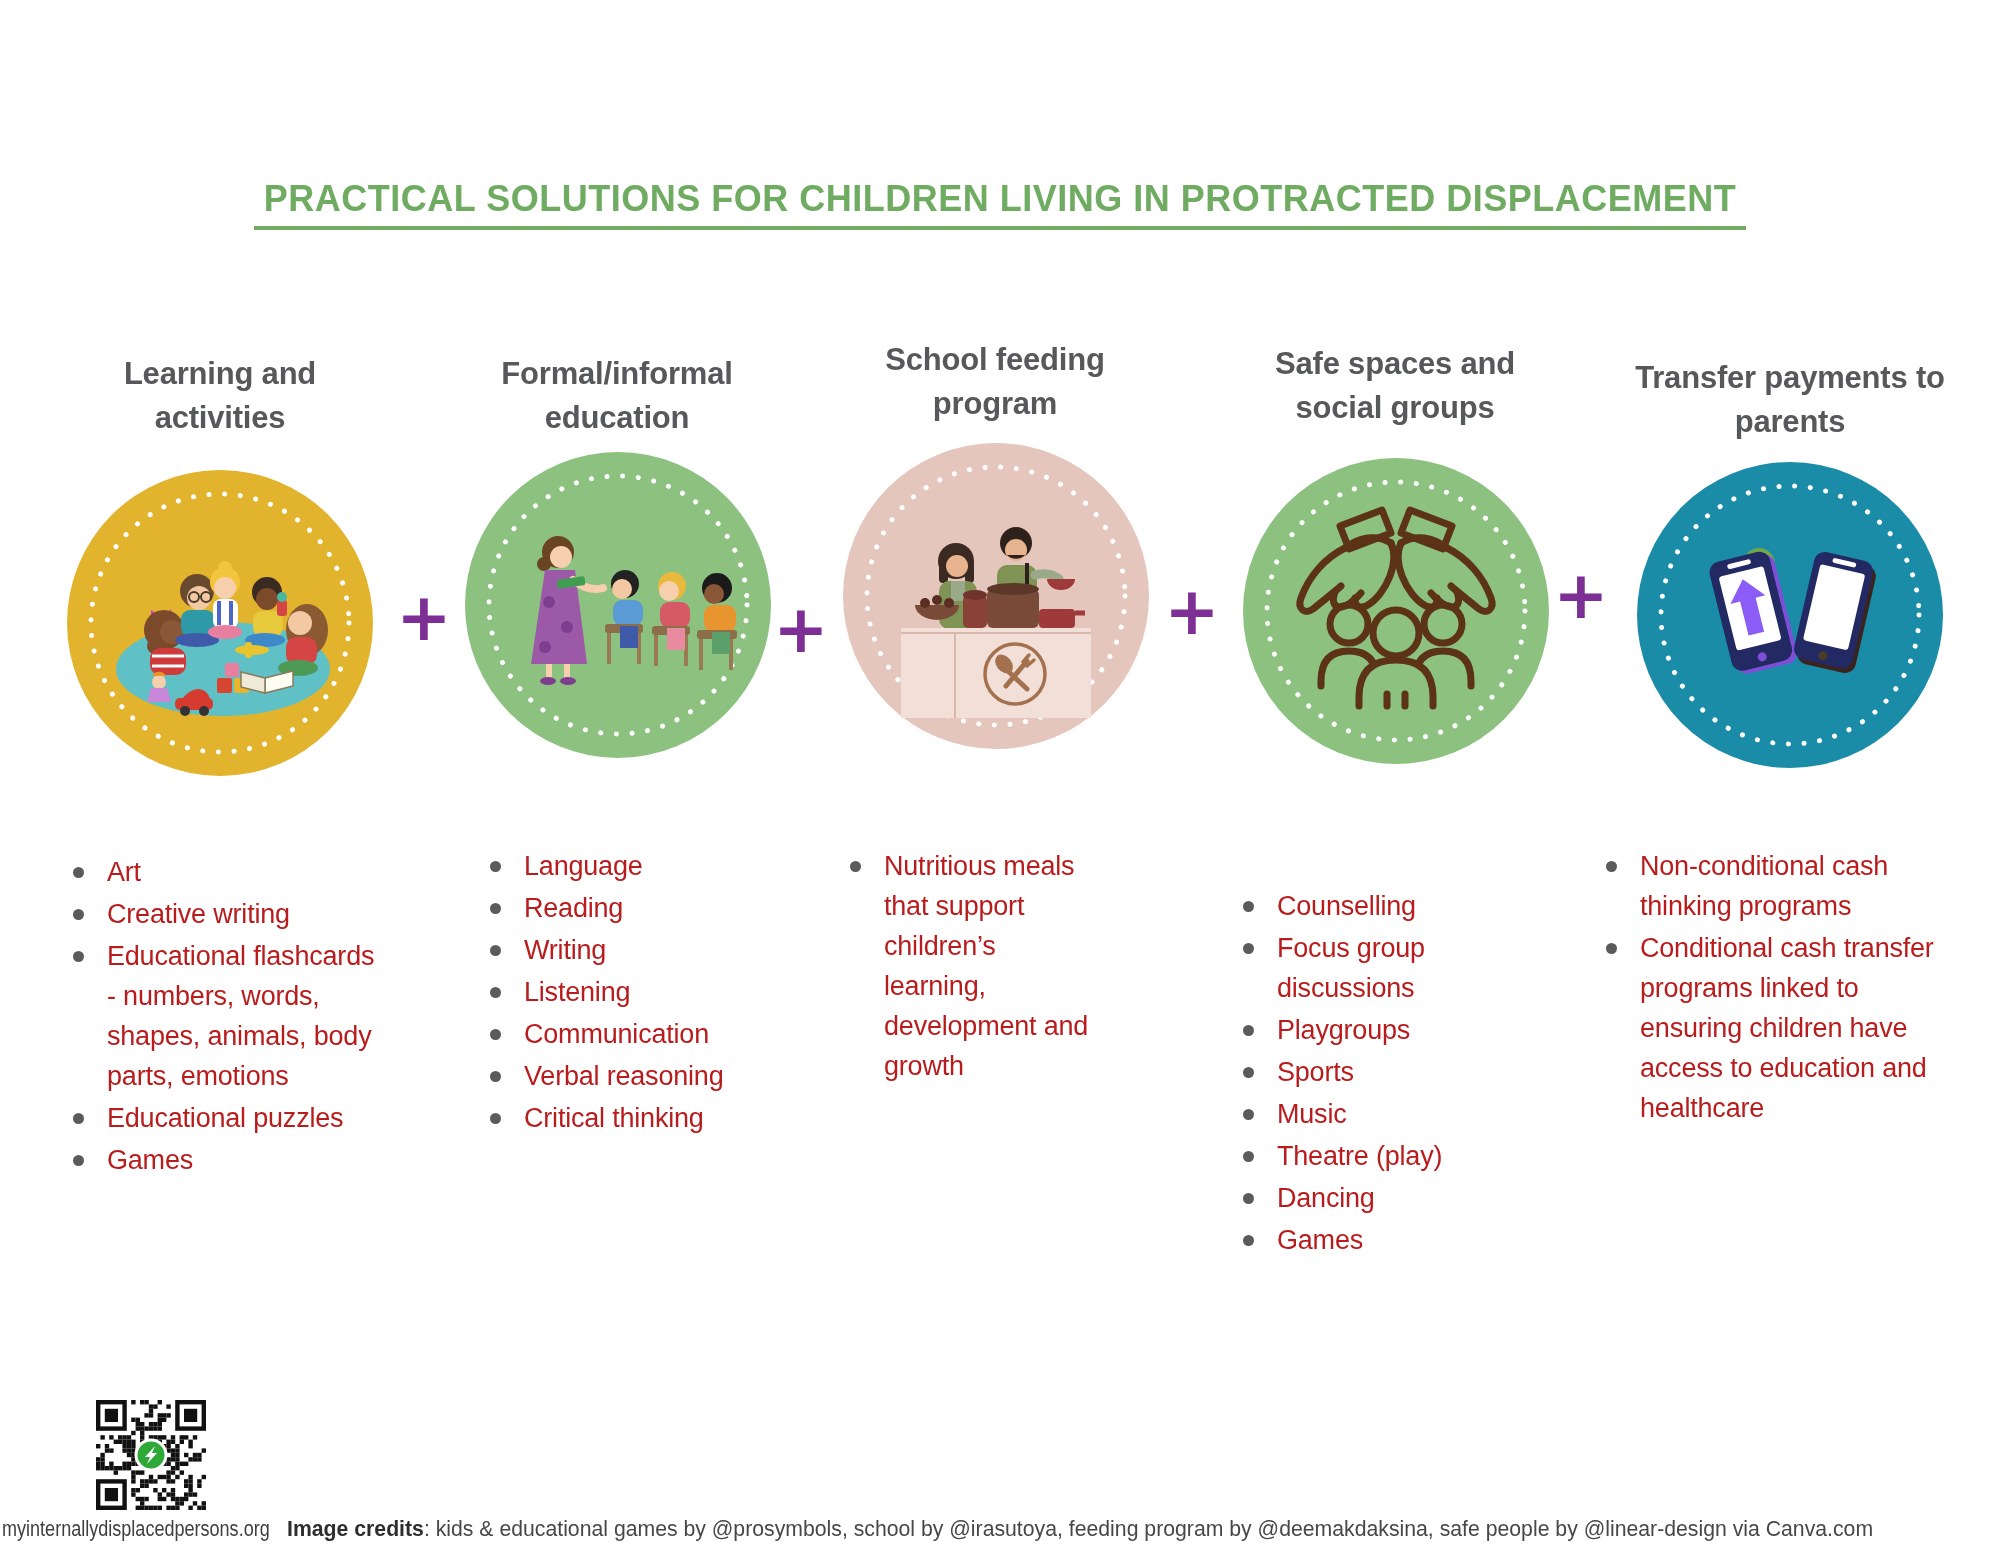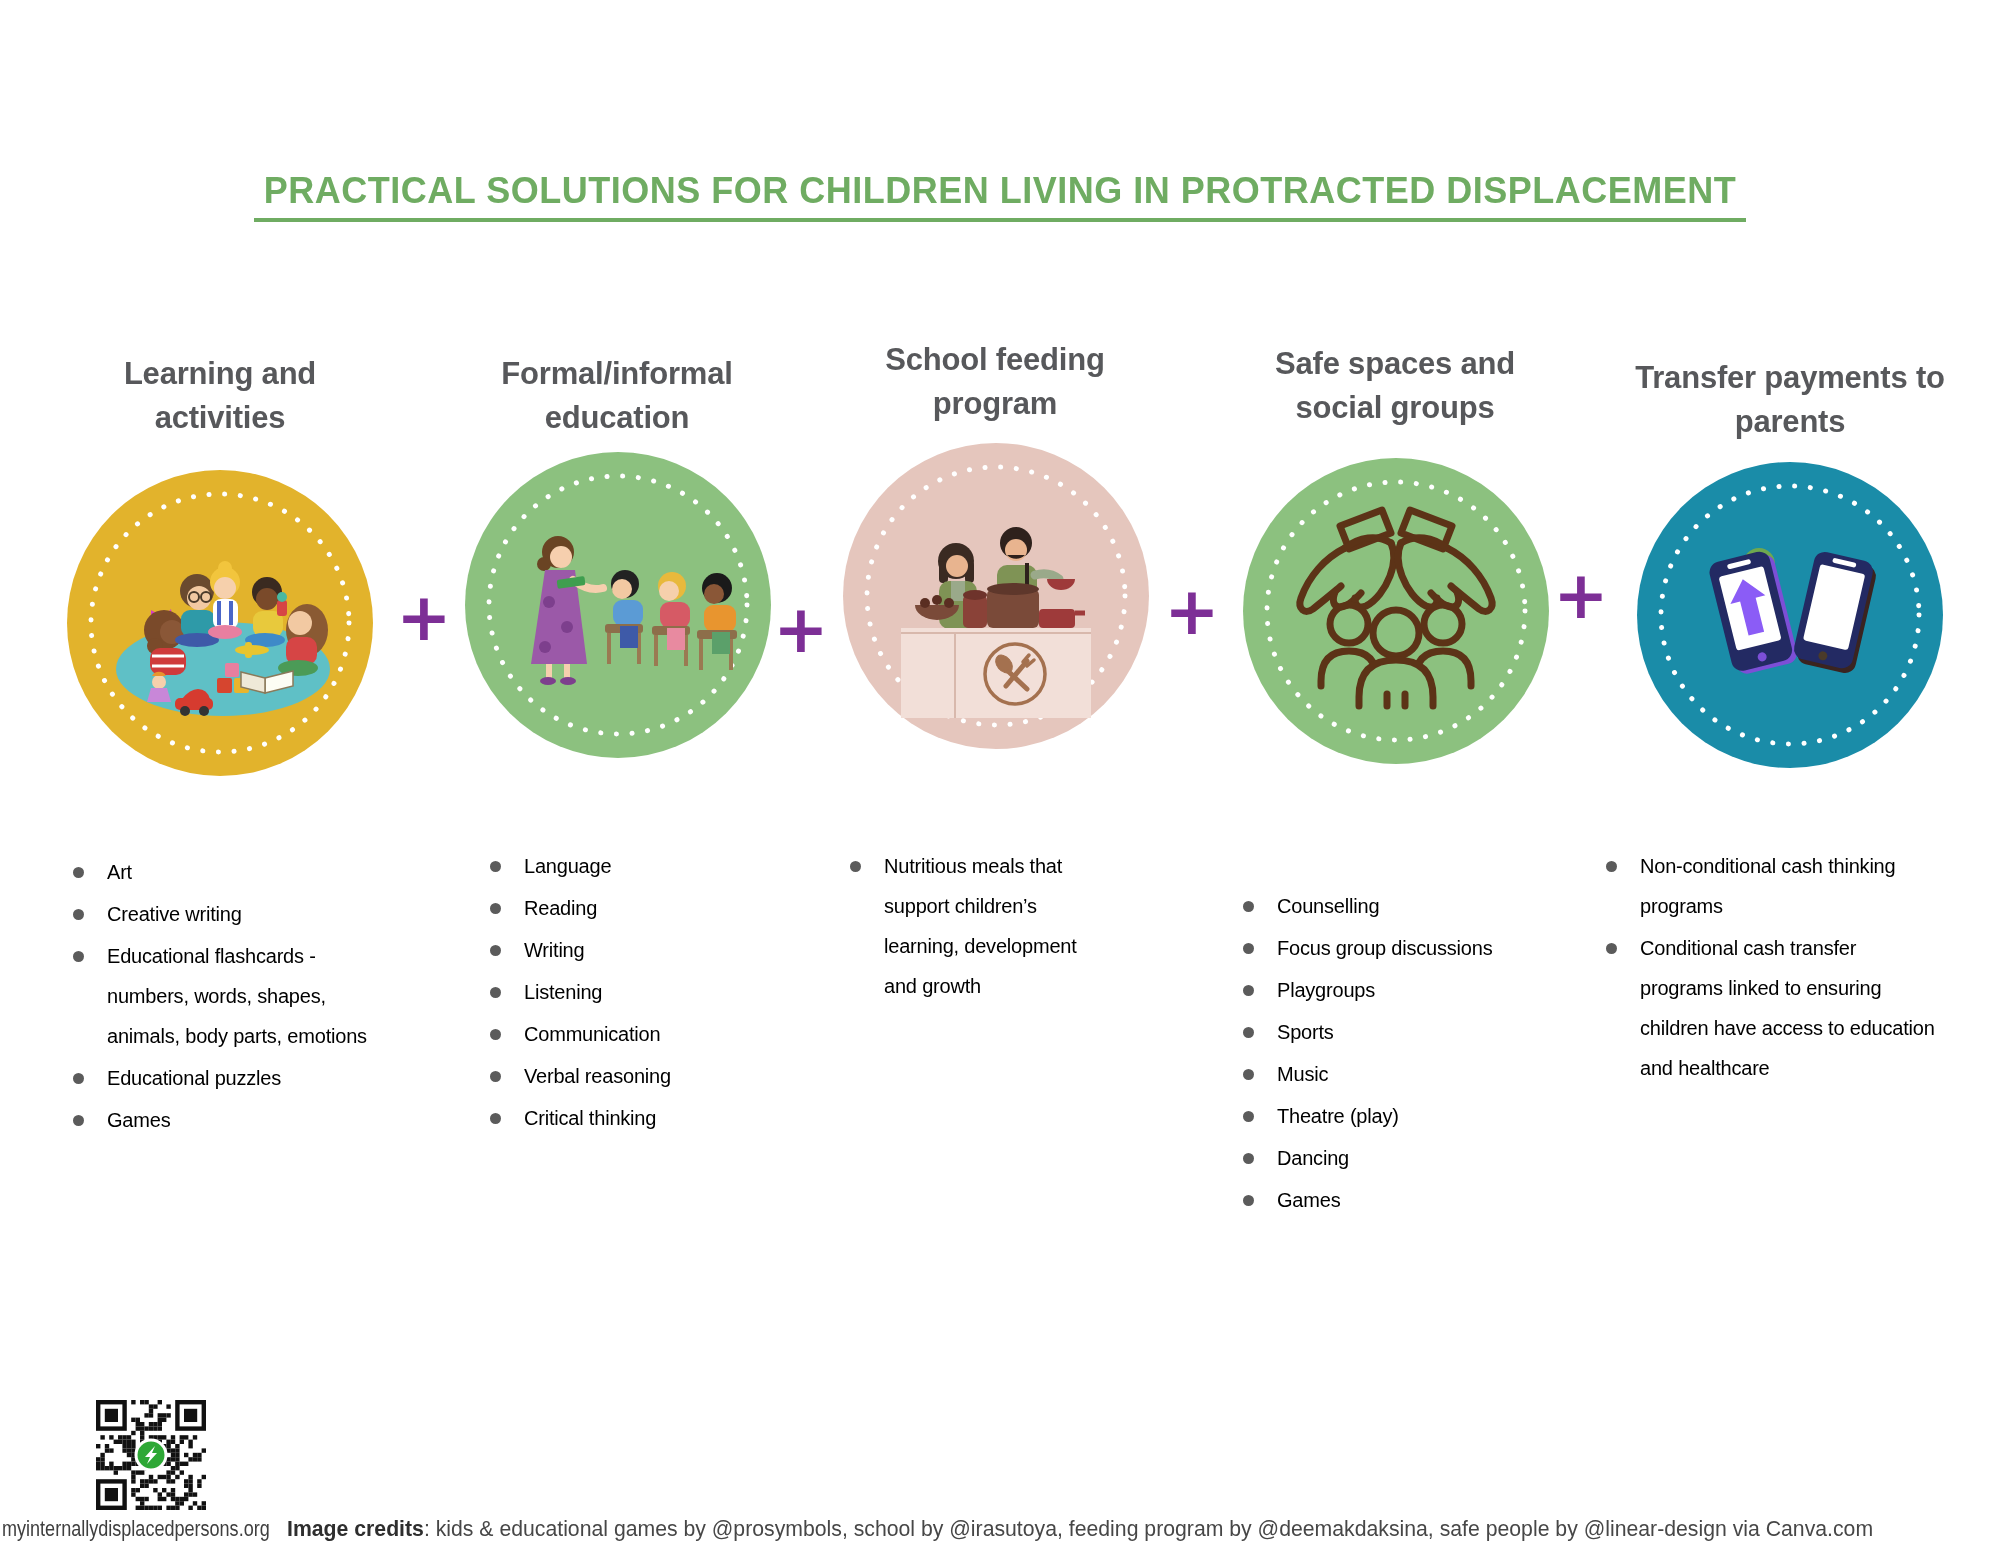--- a/index.html
+++ b/index.html
@@ -1,20 +1,20 @@
 <!DOCTYPE html>
 <html><head>
 <meta charset="utf-8">
 <style>
   html,body{margin:0;padding:0;}
   body{
     width:2000px;height:1545px;position:relative;background:#ffffff;
     font-family:"Liberation Sans", sans-serif;overflow:hidden;
   }
-  .title-wrap{position:absolute;top:170px;left:0;width:2000px;text-align:center;}
+  .title-wrap{position:absolute;top:178px;left:0;width:2000px;text-align:center;}
   .title{
     display:inline-block;font-size:36px;font-weight:bold;color:#6FAC62;
     letter-spacing:.5px;border-bottom:4px solid #6FAC62;padding:0 10px 6px 10px;
     font-family:"Liberation Sans", sans-serif;
   }
   .col-heading{
     position:absolute;text-align:center;font-size:31px;font-weight:bold;
     color:#57585B;line-height:1.42;letter-spacing:-.2px;
   }
   #h1{top:352px;left:90px;width:260px;}
@@ -29,21 +29,21 @@
   #c4{left:1243px;top:458px;}
   #c5{left:1637px;top:462px;}
   .plus{
     position:absolute;width:60px;text-align:center;font-size:66px;font-weight:800;
     color:#7D2F96;font-family:"DejaVu Sans", sans-serif;line-height:80px;
   }
   #p1{left:394px;top:578px;}
   #p2{left:771px;top:590px;}
   #p3{left:1162px;top:572px;}
   #p4{left:1551px;top:556px;}
-  .col-list{position:absolute;font-size:20px;color:#000000;letter-spacing:-.2px;}
+  .col-list{position:absolute;font-size:27px;color:#b91c1c;letter-spacing:-.2px;}
   .col-list ul{list-style:none;margin:0;padding:0;}
   .col-list li{position:relative;padding-left:38px;line-height:40px;margin:0 0 2px 0;}
   .col-list li::before{
     content:"";position:absolute;left:4px;top:15px;width:11px;height:11px;
     border-radius:50%;background:#5B5B5B;
   }
   #l1{left:69px;top:852px;width:310px;}
   #l2{left:486px;top:846px;width:330px;}
   #l3{left:846px;top:846px;width:245px;}
   #l4{left:1239px;top:846px;width:300px;margin-top:40px;}

